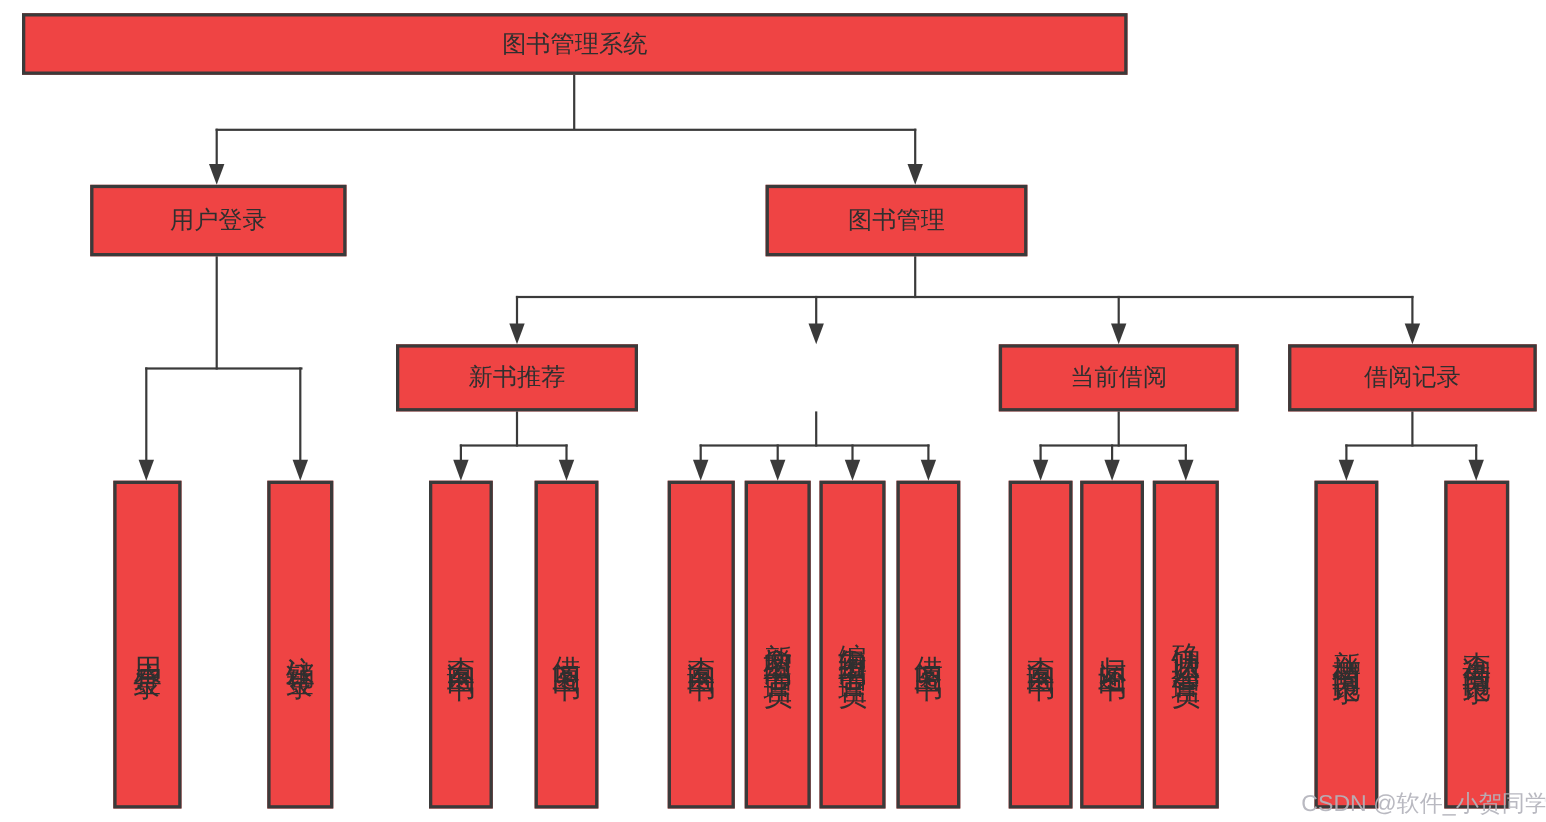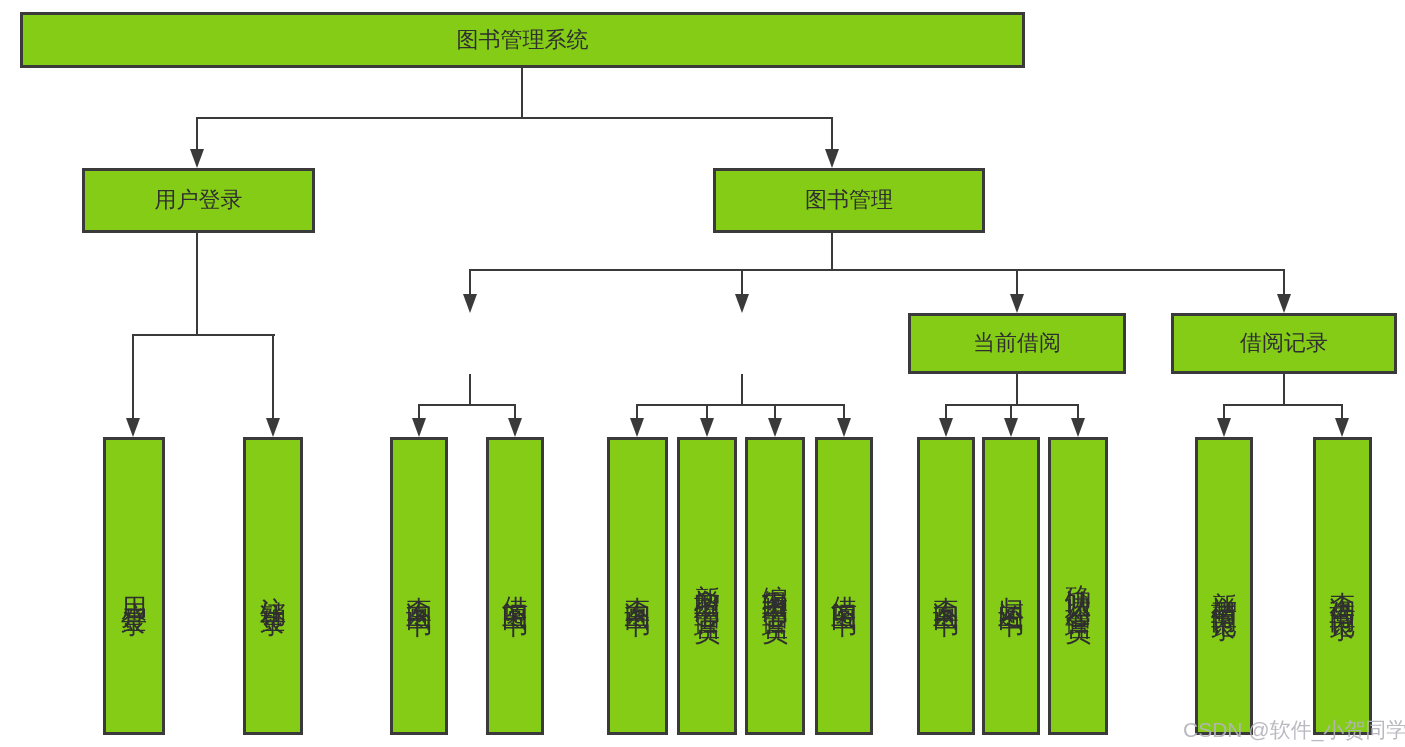--- a/index.html
+++ b/index.html
@@ -8,21 +8,21 @@
     width: 1405px;
     height: 747px;
     background: #ffffff;
     font-family: "Liberation Sans", "DejaVu Sans", sans-serif;
     overflow: hidden;
   }
   .box {
     position: absolute;
     box-sizing: border-box;
     border: 3px solid #3a3a3a;
-    background: #84cc16;
+    background: #ef4444;
     display: flex;
     align-items: center;
     justify-content: center;
     color: #2f2f2f;
     font-size: 22px;
     line-height: 1.2;
     text-align: center;
   }
   .leaf {
     writing-mode: vertical-rl;
@@ -62,21 +62,21 @@
   <div class="vline" style="left:521px; top:68px; height:50px;"></div>
   <div class="hline" style="left:196px; top:117px; width:637px;"></div>
   <div class="vline" style="left:196px; top:117px; height:33px;"></div>
   <div class="arrow" style="left:190px; top:149px;"></div>
   <div class="vline" style="left:831px; top:117px; height:33px;"></div>
   <div class="arrow" style="left:825px; top:149px;"></div>
 
   <div class="box" style="left:82px; top:168px; width:233px; height:65px;">
     <span>用户登录</span>
   </div>
-  <div class="box" style="left:713px; top:168px; width:272px; height:65px;">
+  <div class="box" style="left:696px; top:168px; width:238px; height:65px;">
     <span>图书管理</span>
   </div>
 
   <div class="vline" style="left:196px; top:233px; height:103px;"></div>
   <div class="hline" style="left:132px; top:334px; width:143px;"></div>
   <div class="vline" style="left:132px; top:334px; height:85px;"></div>
   <div class="arrow" style="left:126px; top:418px;"></div>
   <div class="vline" style="left:272px; top:334px; height:85px;"></div>
   <div class="arrow" style="left:266px; top:418px;"></div>
 
@@ -84,20 +84,23 @@
   <div class="hline" style="left:469px; top:269px; width:816px;"></div>
   <div class="vline" style="left:469px; top:269px; height:26px;"></div>
   <div class="arrow" style="left:463px; top:294px;"></div>
   <div class="vline" style="left:741px; top:269px; height:26px;"></div>
   <div class="arrow" style="left:735px; top:294px;"></div>
   <div class="vline" style="left:1016px; top:269px; height:26px;"></div>
   <div class="arrow" style="left:1010px; top:294px;"></div>
   <div class="vline" style="left:1283px; top:269px; height:26px;"></div>
   <div class="arrow" style="left:1277px; top:294px;"></div>
 
+  <div class="box" style="left:360px; top:313px; width:220px; height:61px;">
+    <span>新书推荐</span>
+  </div>
   <div class="box" style="left:1171px; top:313px; width:226px; height:61px;">
     <span>借阅记录</span>
   </div>
   <div class="box" style="left:908px; top:313px; width:218px; height:61px;">
     <span>当前借阅</span>
   </div>
 
   <div class="vline" style="left:469px; top:374px; height:32px;"></div>
   <div class="hline" style="left:418px; top:404px; width:98px;"></div>
   <div class="vline" style="left:418px; top:404px; height:15px;"></div>

